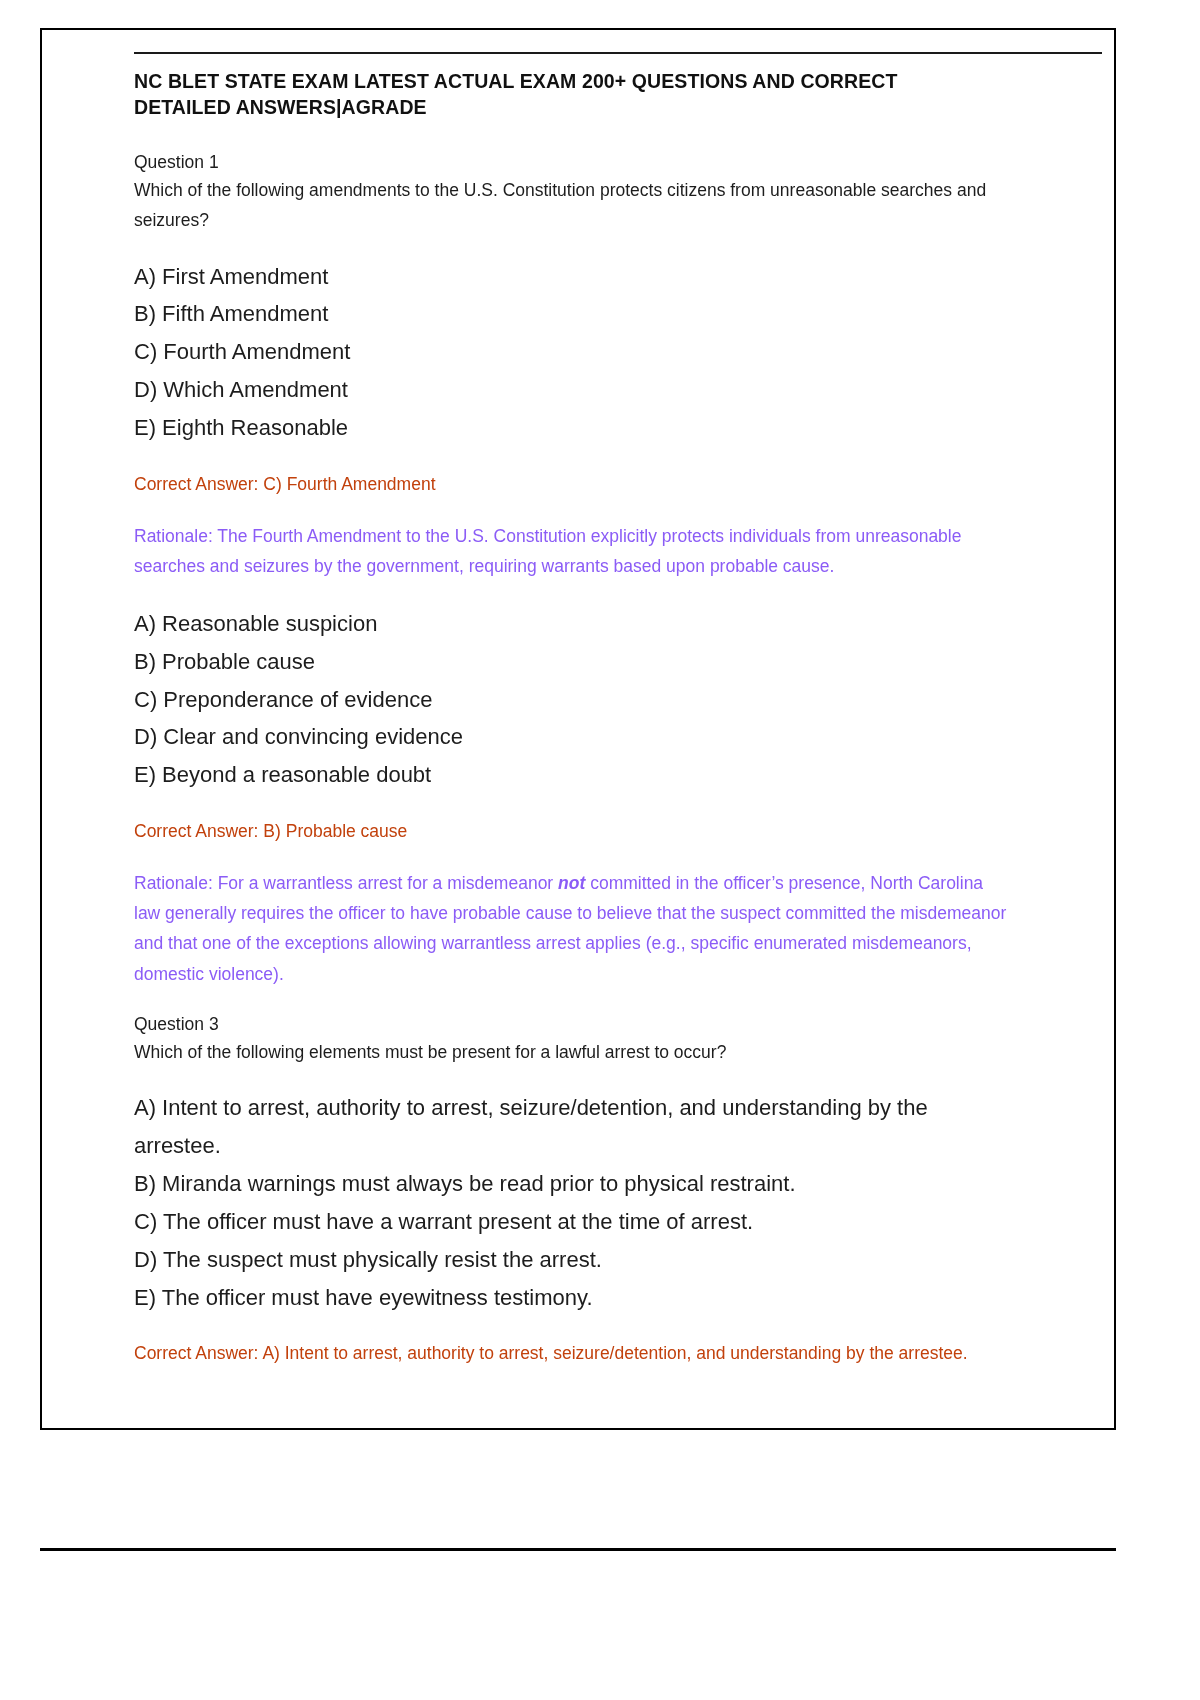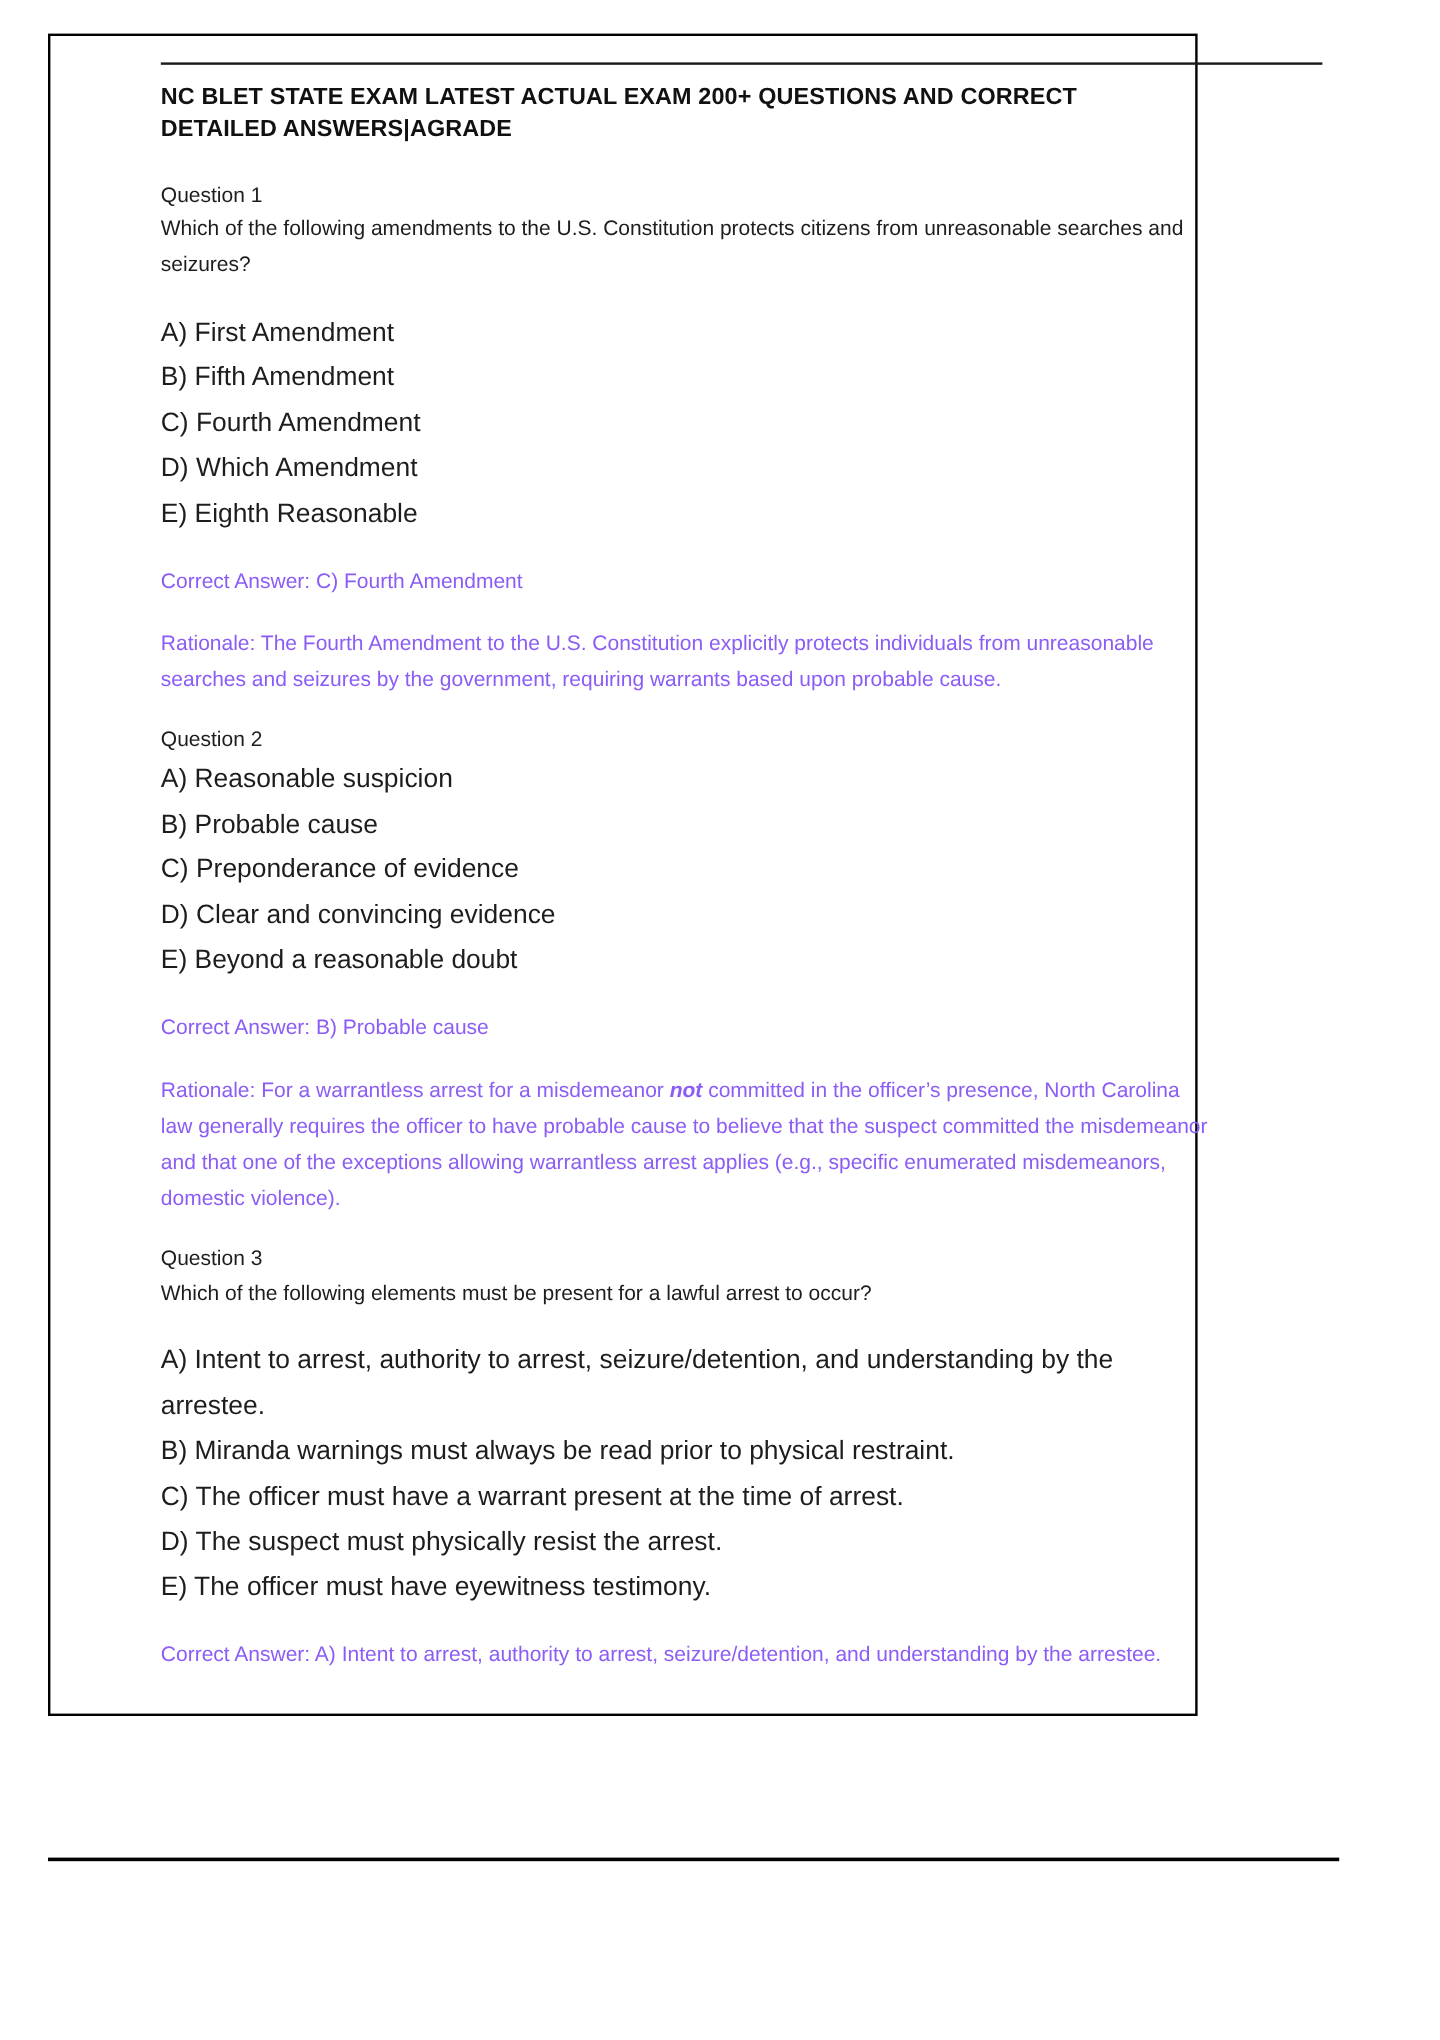--- a/index.html
+++ b/index.html
@@ -14,21 +14,21 @@
     color: #1a1a1a;
     position: relative;
     overflow: hidden;
   }
 
   
   .page-sheet {
     position: absolute;
     left: 40px;
     top: 28px;
-    width: 958px;
+    width: 1076px;
     height: 1402px;
     background: #ffffff;
     border: 2px solid #000000;
     box-sizing: border-box;
   }
 
   
   .top-rule {
     position: absolute;
     left: 92px;
@@ -84,21 +84,21 @@
     font-size: 22px;
     line-height: 1.72;
     color: #1d1d1d;
     margin: 0;
   }
 
   .answer-line {
     font-size: 17.5px;
     line-height: 1.72;
     margin: 0 0 22px 0;
-    color: #8b5cf6;
+    color: #c2410c;
     max-width: 880px;
   }
 
   .rationale {
     font-size: 17.5px;
     line-height: 1.72;
     margin: 0 0 24px 0;
     color: #8b5cf6;
     max-width: 880px;
   }
@@ -133,21 +133,20 @@
         <li>B) Fifth Amendment</li>
         <li>C) Fourth Amendment</li>
         <li>D) Which Amendment</li>
         <li>E) Eighth Reasonable</li>
       </ul>
       <div class="answer-line">Correct Answer: C) Fourth Amendment</div>
       <div class="rationale"><span>Rationale: The Fourth Amendment to the U.S. Constitution explicitly protects individuals from unreasonable searches and seizures by the government, requiring warrants based upon probable cause.</span></div>
     </div>
 
     <div class="qblock">
-      <div class="q-label">Question 2</div>
       <ul class="options">
         <li>A) Reasonable suspicion</li>
         <li>B) Probable cause</li>
         <li>C) Preponderance of evidence</li>
         <li>D) Clear and convincing evidence</li>
         <li>E) Beyond a reasonable doubt</li>
       </ul>
       <div class="answer-line">Correct Answer: B) Probable cause</div>
       <div class="rationale"><span>Rationale: For a warrantless arrest for a misdemeanor </span><em>not</em><span> committed in the officer’s presence, North Carolina law generally requires the officer to have probable cause to believe that the suspect committed the misdemeanor and that one of the exceptions allowing warrantless arrest applies (e.g., specific enumerated misdemeanors, domestic violence).</span></div>
     </div>

